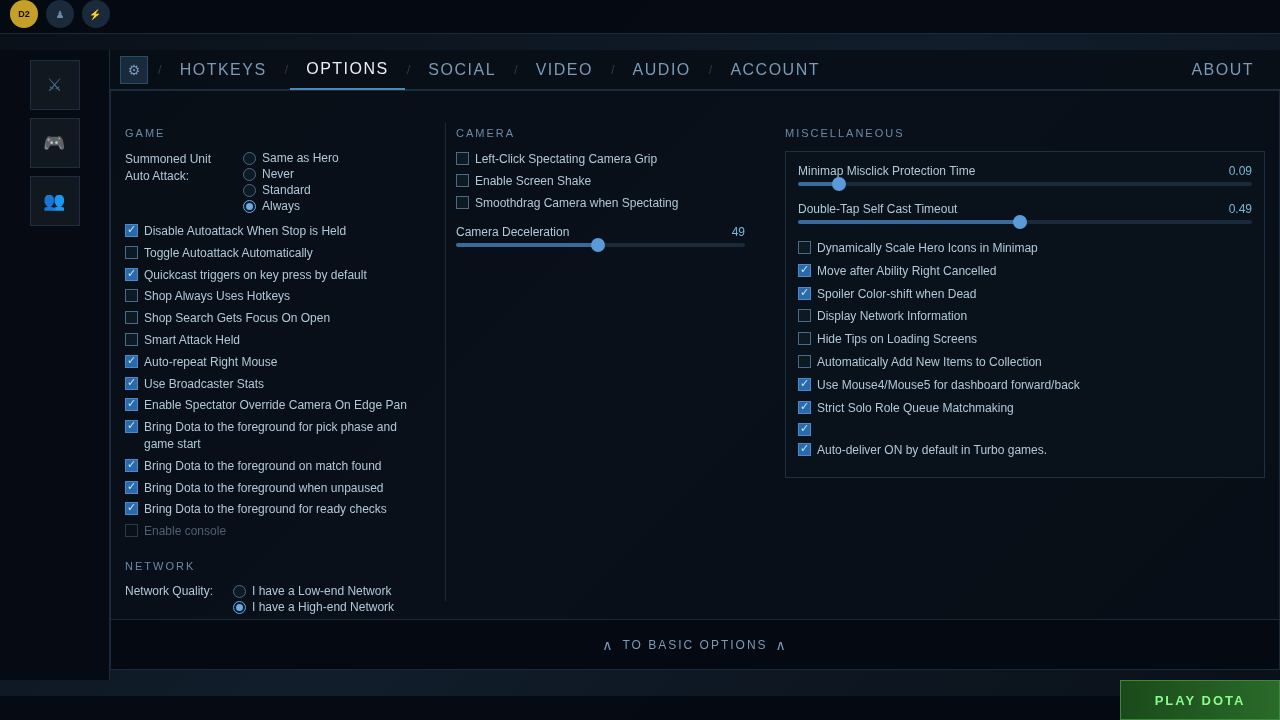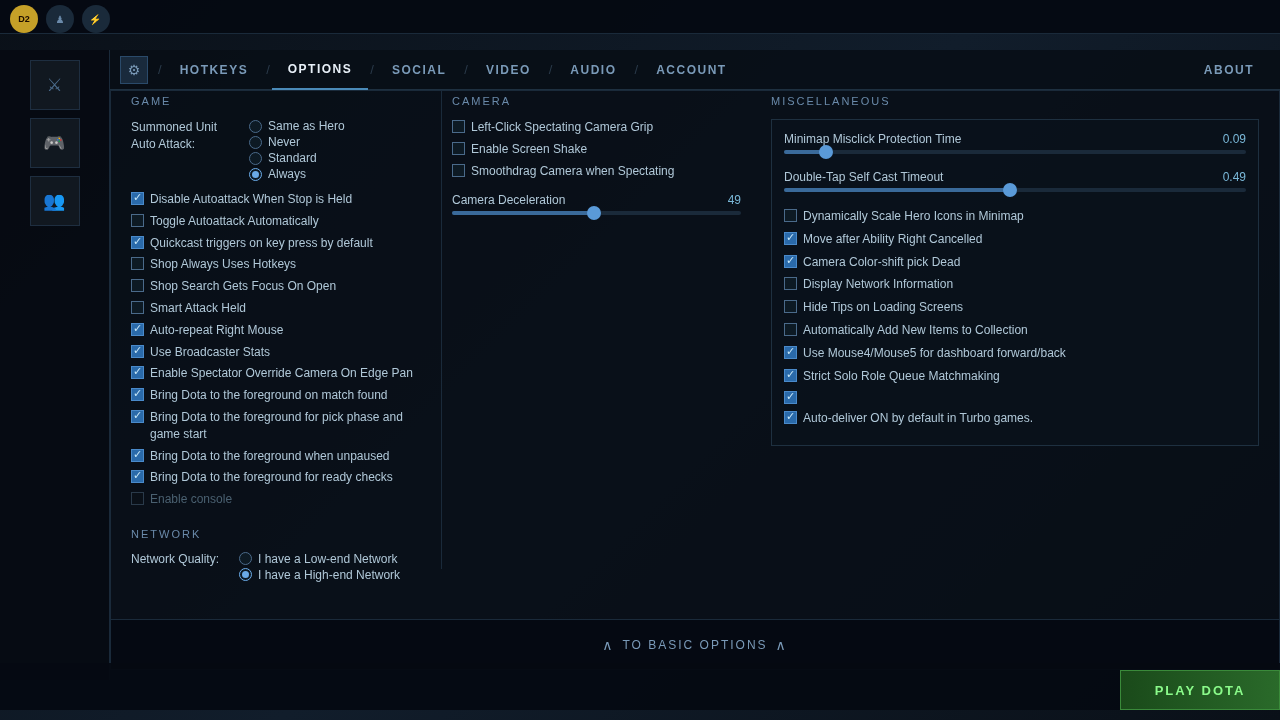--- a/index.html
+++ b/index.html
@@ -18,21 +18,21 @@
       top: 0; left: 0; right: 0; bottom: 0;
       background: linear-gradient(135deg, #0a1018 0%, #111d2b 50%, #0a1018 100%);
       z-index: 0;
     }
     .taskbar {
       position: absolute;
       top: 0; left: 0; right: 0;
       height: 34px;
       background: rgba(5,10,18,0.95);
       display: flex;
-      align-items: flex-end;
+      align-items: flex-start;
       z-index: 10;
       border-bottom: 1px solid #1a2a3a;
     }
     .taskbar-left {
       display: flex;
       align-items: center;
       gap: 8px;
       padding-left: 10px;
     }
     .taskbar-icon {
@@ -59,25 +59,25 @@
       border-bottom: 1px solid #1e3040;
       z-index: 10;
       padding: 0 10px;
     }
     .nav-item {
       padding: 0 16px;
       height: 40px;
       display: flex;
       align-items: center;
       color: #7a9ab8;
-      font-size: 12px;
+      font-size: 16px;
       letter-spacing: 1.5px;
       cursor: pointer;
       text-transform: uppercase;
-      font-weight: 700;
+      font-weight: 400;
     }
     .nav-item.active { color: #e8f0f8; border-bottom: 2px solid #4a8ab8; }
     .nav-separator { color: #2a3a4a; margin: 0 2px; }
     .nav-settings-icon {
       width: 28px; height: 28px;
       background: rgba(30,50,70,0.8);
       border: 1px solid #2a4a6a;
       display: flex; align-items: center; justify-content: center;
       margin-right: 8px;
       font-size: 14px;
@@ -98,23 +98,24 @@
     .page-title {
       font-size: 20px;
       letter-spacing: 3px;
       color: #7ab8d8;
       text-transform: uppercase;
       padding: 18px 20px 10px;
       font-weight: 300;
     }
     .columns {
       display: flex;
-      padding: 0 10px;
-      gap: 10px;
+      padding: 0 4px;
+      gap: 20px;
       height: calc(100% - 100px);
+      margin-top: 32px;
     }
     .col-game {
       flex: 0 0 310px;
       padding: 0 10px;
     }
     .col-camera {
       flex: 0 0 310px;
       padding: 0 10px;
       border-left: 1px solid #1a2a3a;
     }
@@ -140,21 +141,21 @@
       font-size: 12px;
       color: #b0c8d8;
       cursor: pointer;
       line-height: 1.4;
     }
     .option-row label.disabled {
       color: #4a6070;
     }
     .radio-label-row {
       display: flex;
-      align-items: center;
+      align-items: flex-end;
       margin-bottom: 2px;
       font-size: 12px;
       color: #b0c8d8;
       gap: 6px;
     }
     .summoned-row {
       display: flex;
       align-items: flex-start;
       margin-bottom: 8px;
       gap: 8px;
@@ -294,22 +295,22 @@
       gap: 8px;
       font-size: 12px;
       letter-spacing: 2px;
       color: #7a9ab8;
       text-transform: uppercase;
       cursor: pointer;
     }
     .chevron { font-size: 14px; }
     .footer-bar {
       position: absolute;
-      bottom: 10px; left: 0; right: 0;
-      height: 47px;
+      bottom: 0; left: 0; right: 0;
+      height: 24px;
       background: rgba(5,10,18,0.95);
       display: flex;
       align-items: center;
       z-index: 10;
     }
     .play-dota-btn {
       position: absolute;
       right: 0; bottom: 0;
       height: 40px;
       width: 160px;
@@ -445,25 +446,25 @@
       <div class="option-row">
         <input type="checkbox" checked="" style="">
         <label>Use Broadcaster Stats</label>
       </div>
       <div class="option-row">
         <input type="checkbox" checked="" style="">
         <label>Enable Spectator Override Camera On Edge Pan</label>
       </div>
       <div class="option-row">
         <input type="checkbox" checked="" style="">
+        <label>Bring Dota to the foreground for pick phase and game start</label>
+      </div>
+      <div class="option-row">
+        <input type="checkbox" checked="" style="">
         <label>Bring Dota to the foreground on match found</label>
-      </div>
-      <div class="option-row">
-        <input type="checkbox" checked="" style="">
-        <label>Bring Dota to the foreground for pick phase and game start</label>
       </div>
       <div class="option-row">
         <input type="checkbox" checked="" style="">
         <label>Bring Dota to the foreground when unpaused</label>
       </div>
       <div class="option-row">
         <input type="checkbox" checked="" style="">
         <label>Bring Dota to the foreground for ready checks</label>
       </div>
       <div class="option-row">
@@ -547,21 +548,21 @@
         <div class="misc-option-row">
           <input type="checkbox" style="">
           <label>Dynamically Scale Hero Icons in Minimap</label>
         </div>
         <div class="misc-option-row">
           <input type="checkbox" checked="" style="">
           <label>Move after Ability Right Cancelled</label>
         </div>
         <div class="misc-option-row">
           <input type="checkbox" checked="" style="">
-          <label>Camera Color-shift pick Dead</label>
+          <label>Spoiler Color-shift when Dead</label>
         </div>
         <div class="misc-option-row">
           <input type="checkbox" style="">
           <label>Display Network Information</label>
         </div>
         <div class="misc-option-row">
           <input type="checkbox" style="">
           <label>Hide Tips on Loading Screens</label>
         </div>
         <div class="misc-option-row">

